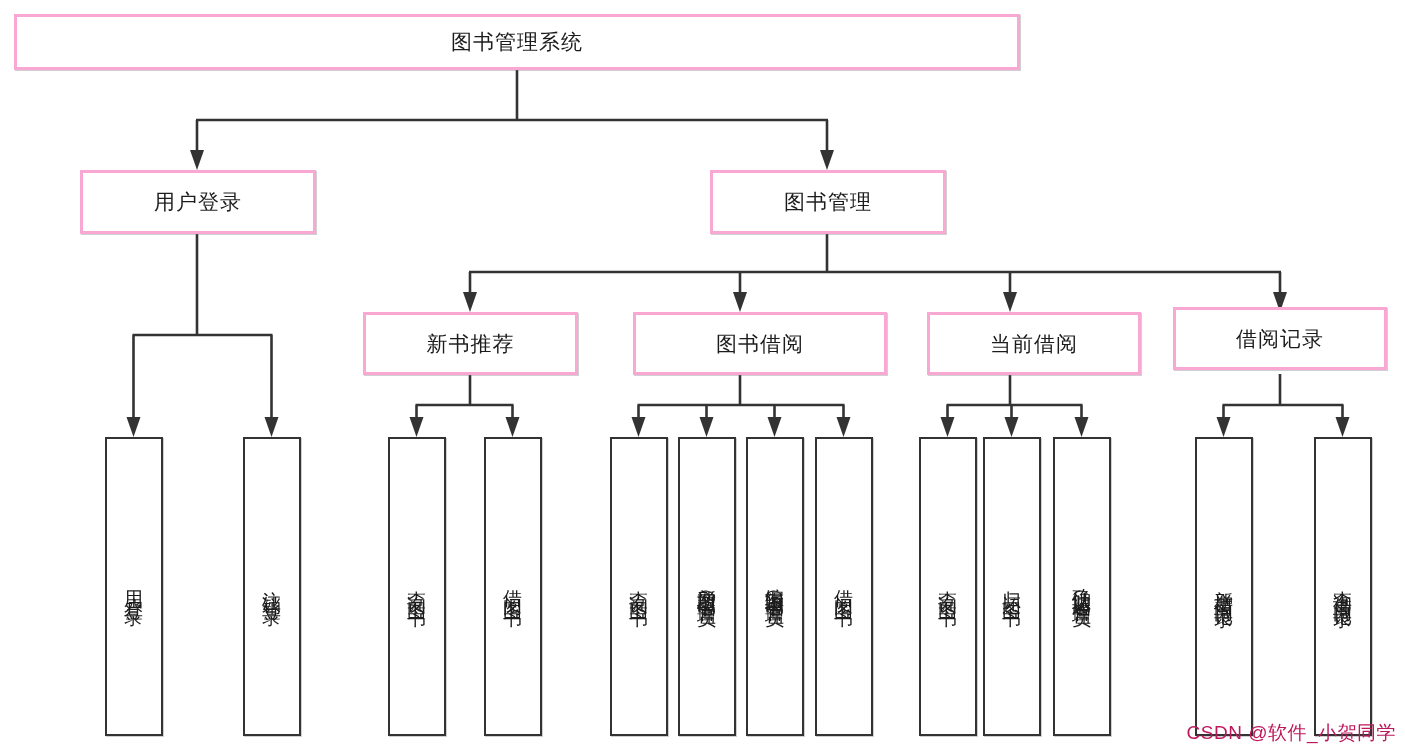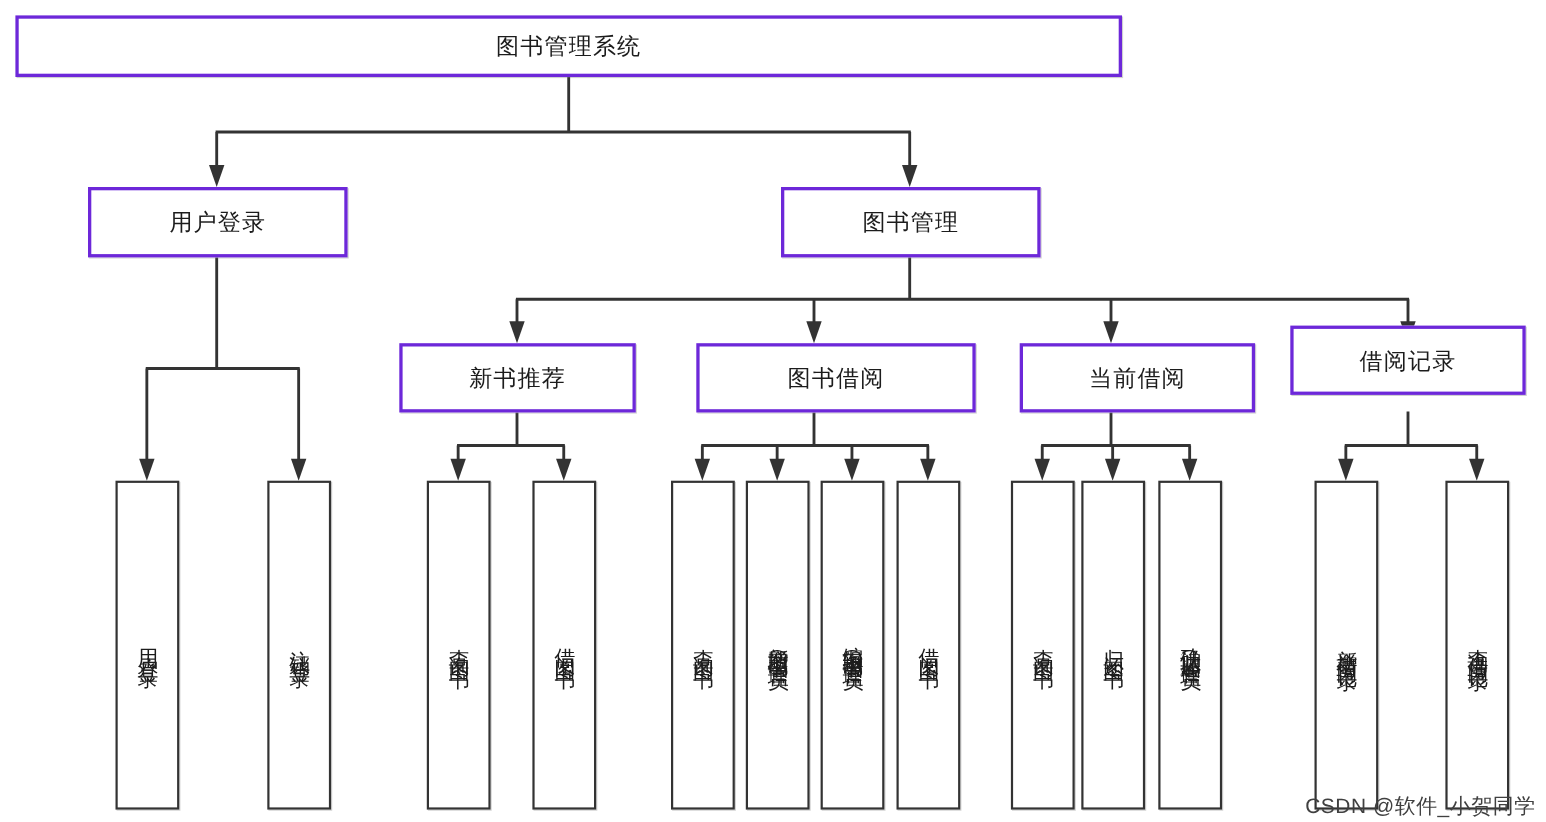--- a/index.html
+++ b/index.html
@@ -19,21 +19,21 @@
   #wires {
     position: absolute;
     left: 0; top: 0;
     width: 1405px;
     height: 747px;
   }
   .node {
     position: absolute;
     box-sizing: border-box;
     background: #ffffff;
-    border: 3px solid #6d28d9;
+    border: 3px solid #f9a8d4;
     display: flex;
     align-items: center;
     justify-content: center;
     box-shadow: 1px 1px 0 rgba(120,120,120,0.35);
   }
   .node-root {
     left: 14px; top: 14px;
     width: 1006px; height: 56px;
     font-size: 21px;
     letter-spacing: 1px;
@@ -59,21 +59,21 @@
     font-size: 19px;
     letter-spacing: 6px;
     line-height: 1;
     box-shadow: 1px 1px 0 rgba(120,120,120,0.35);
   }
   .watermark {
     position: absolute;
     right: 9px;
     bottom: 1px;
     font-size: 19px;
-    color: #404040;
+    color: #be185d;
     letter-spacing: 0.5px;
     white-space: nowrap;
   }
 </style>
 </head>
 <body>
 
 <div id="canvas">
 
   <svg id="wires" viewBox="0 0 1405 747" xmlns="http://www.w3.org/2000/svg">
@@ -117,21 +117,21 @@
   </svg>
 
   <div class="node node-root">图书管理系统</div>
 
   <div class="node node-l2" style="left:80px; top:170px; width:236px; height:64px;">用户登录</div>
   <div class="node node-l3" style="left:363px; top:312px; width:215px; height:63px;">新书推荐</div>
 
   <div class="node node-l2" style="left:710px; top:170px; width:236px; height:64px;">图书管理</div>
   <div class="node node-l3" style="left:633px; top:312px; width:254px; height:63px;">图书借阅</div>
   <div class="node node-l3" style="left:903px; top:312px; width:214px; height:63px;margin-left:24px;">当前借阅</div>
-  <div class="node node-l3" style="left:1173px; top:296px; width:214px; height:63px;">借阅记录</div>
+  <div class="node node-l3" style="left:1173px; top:307px; width:214px; height:63px;">借阅记录</div>
 
   <div class="leaf" style="left:105px;">用户登录</div>
   <div class="leaf" style="left:243px;">注销登录</div>
 
   <div class="leaf" style="left:388px;">查询图书</div>
   <div class="leaf" style="left:484px;">借阅图书</div>
 
   <div class="leaf" style="left:610px;">查询图书</div>
   <div class="leaf" style="left:678px; letter-spacing:3px;">新增图书（管理员）</div>
   <div class="leaf" style="left:746px; letter-spacing:3px;">编辑图书（管理员）</div>

